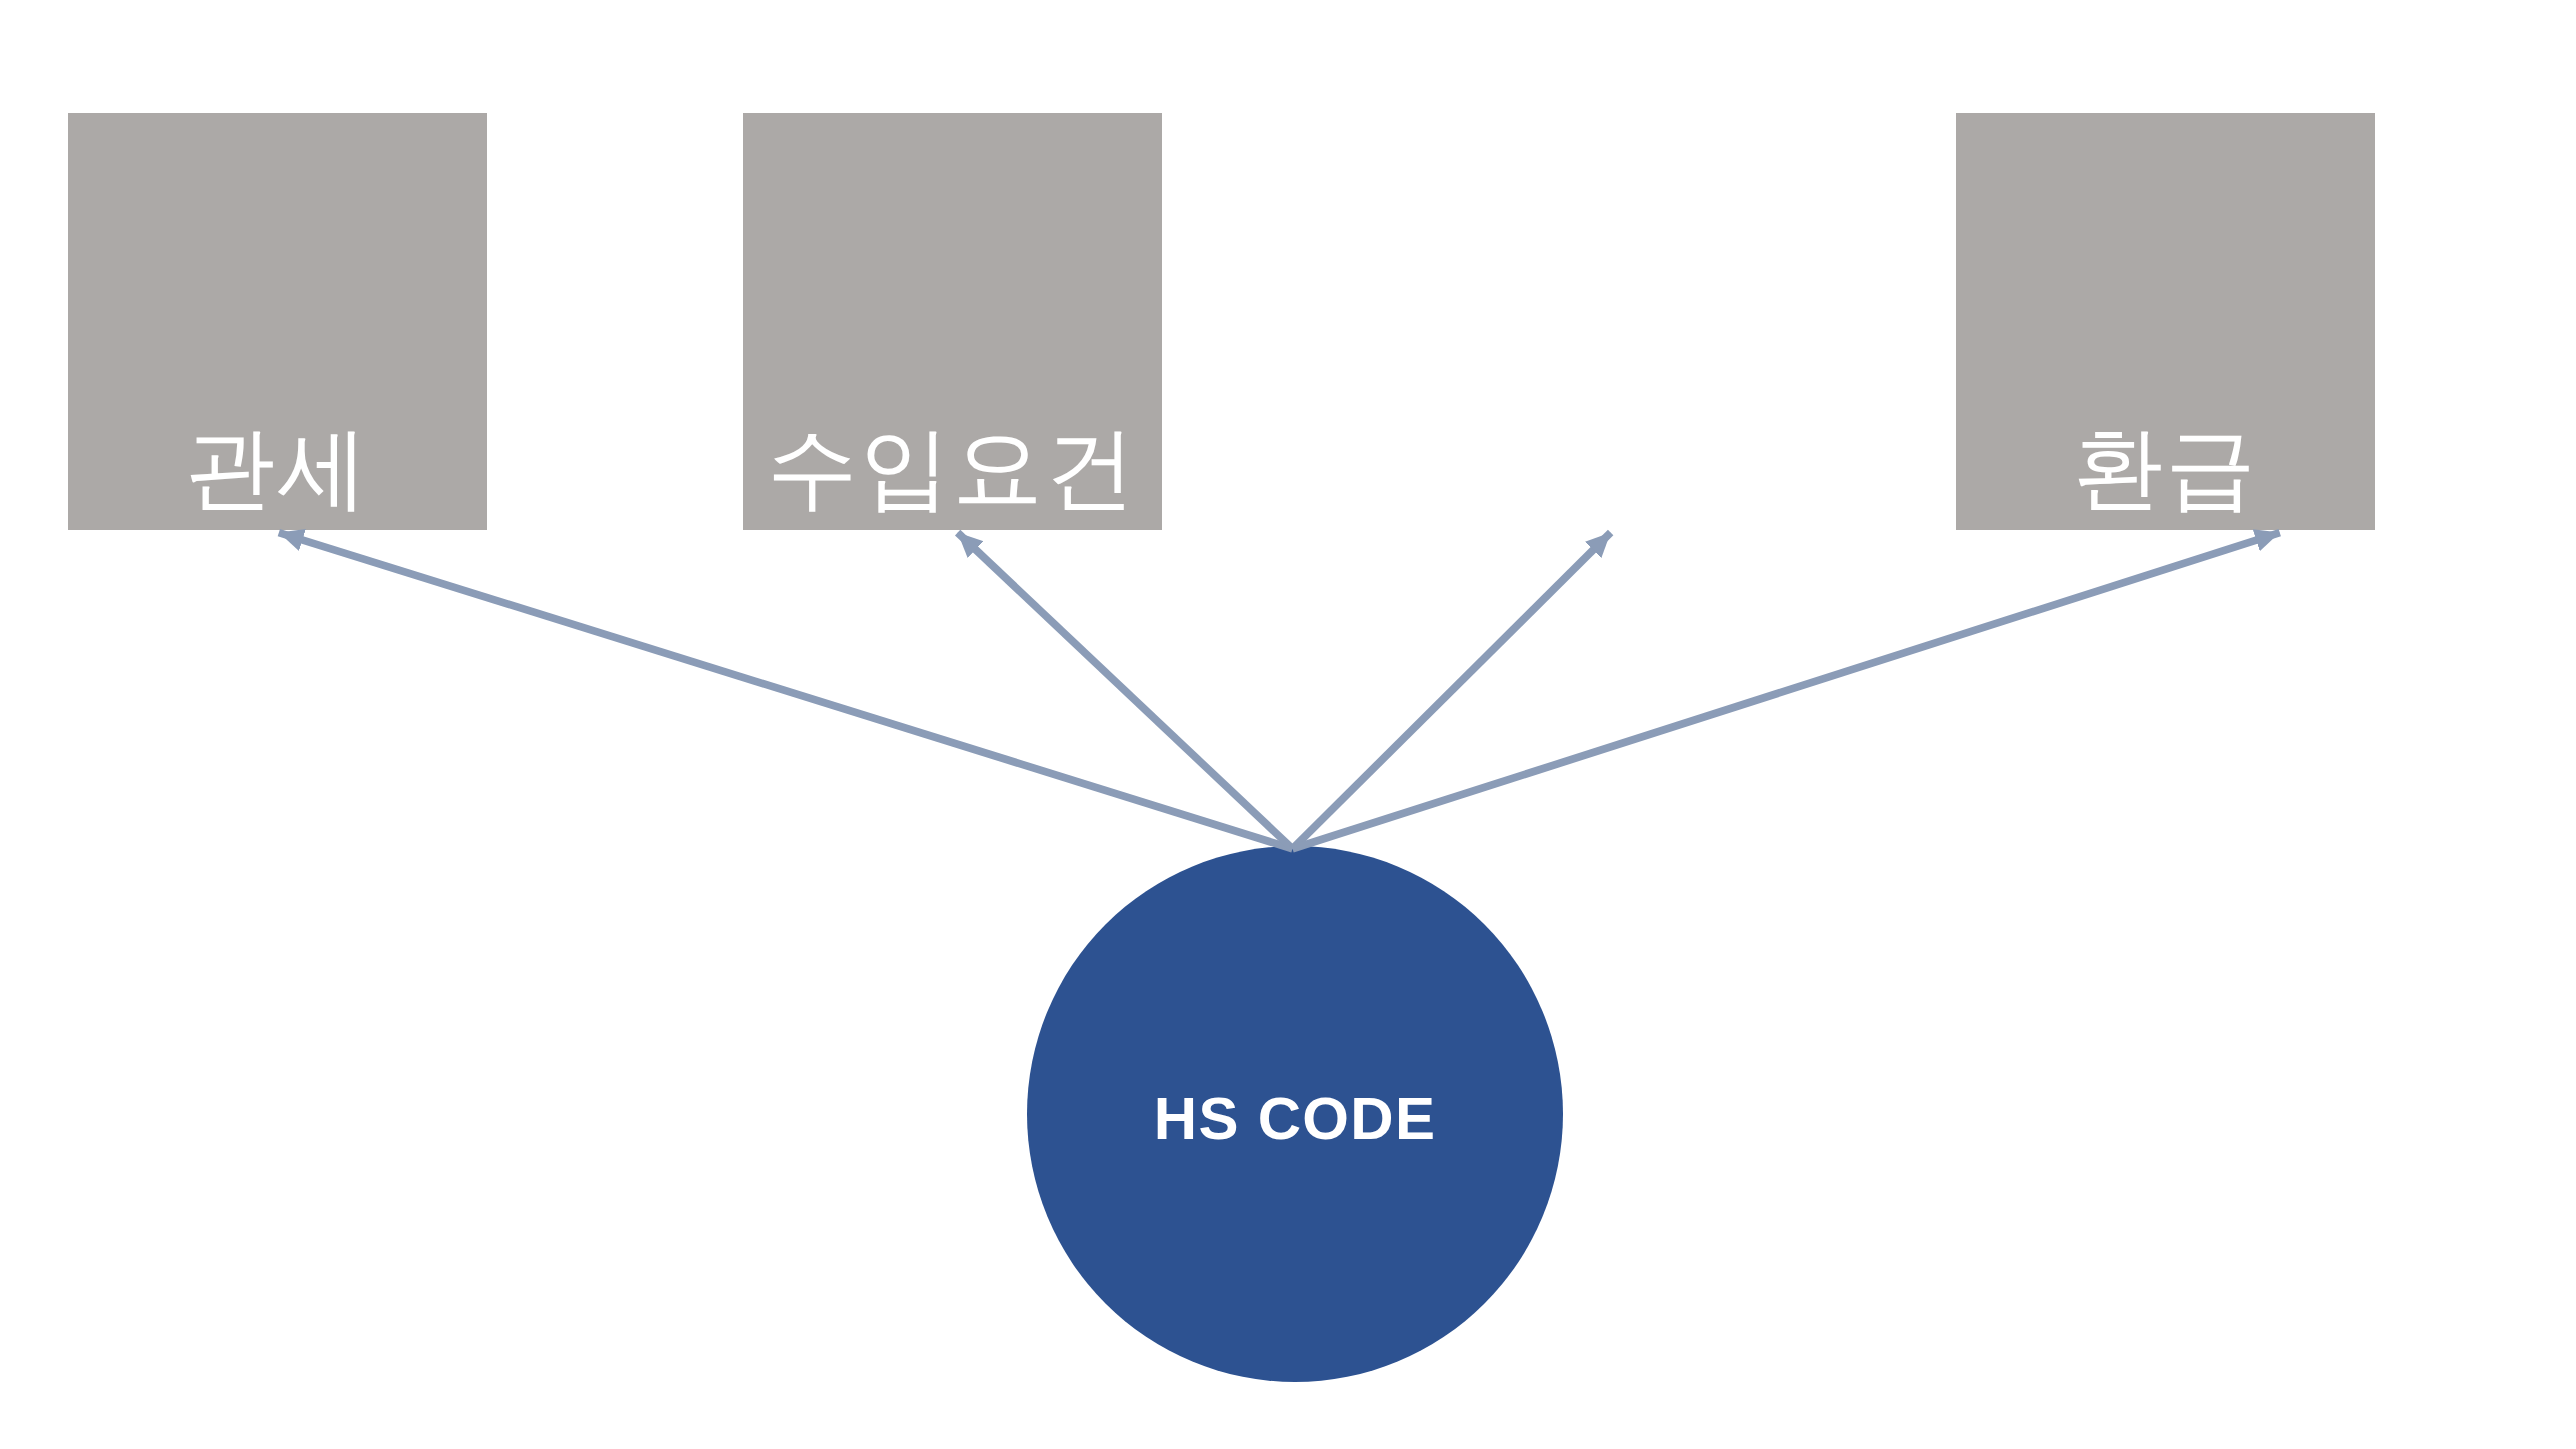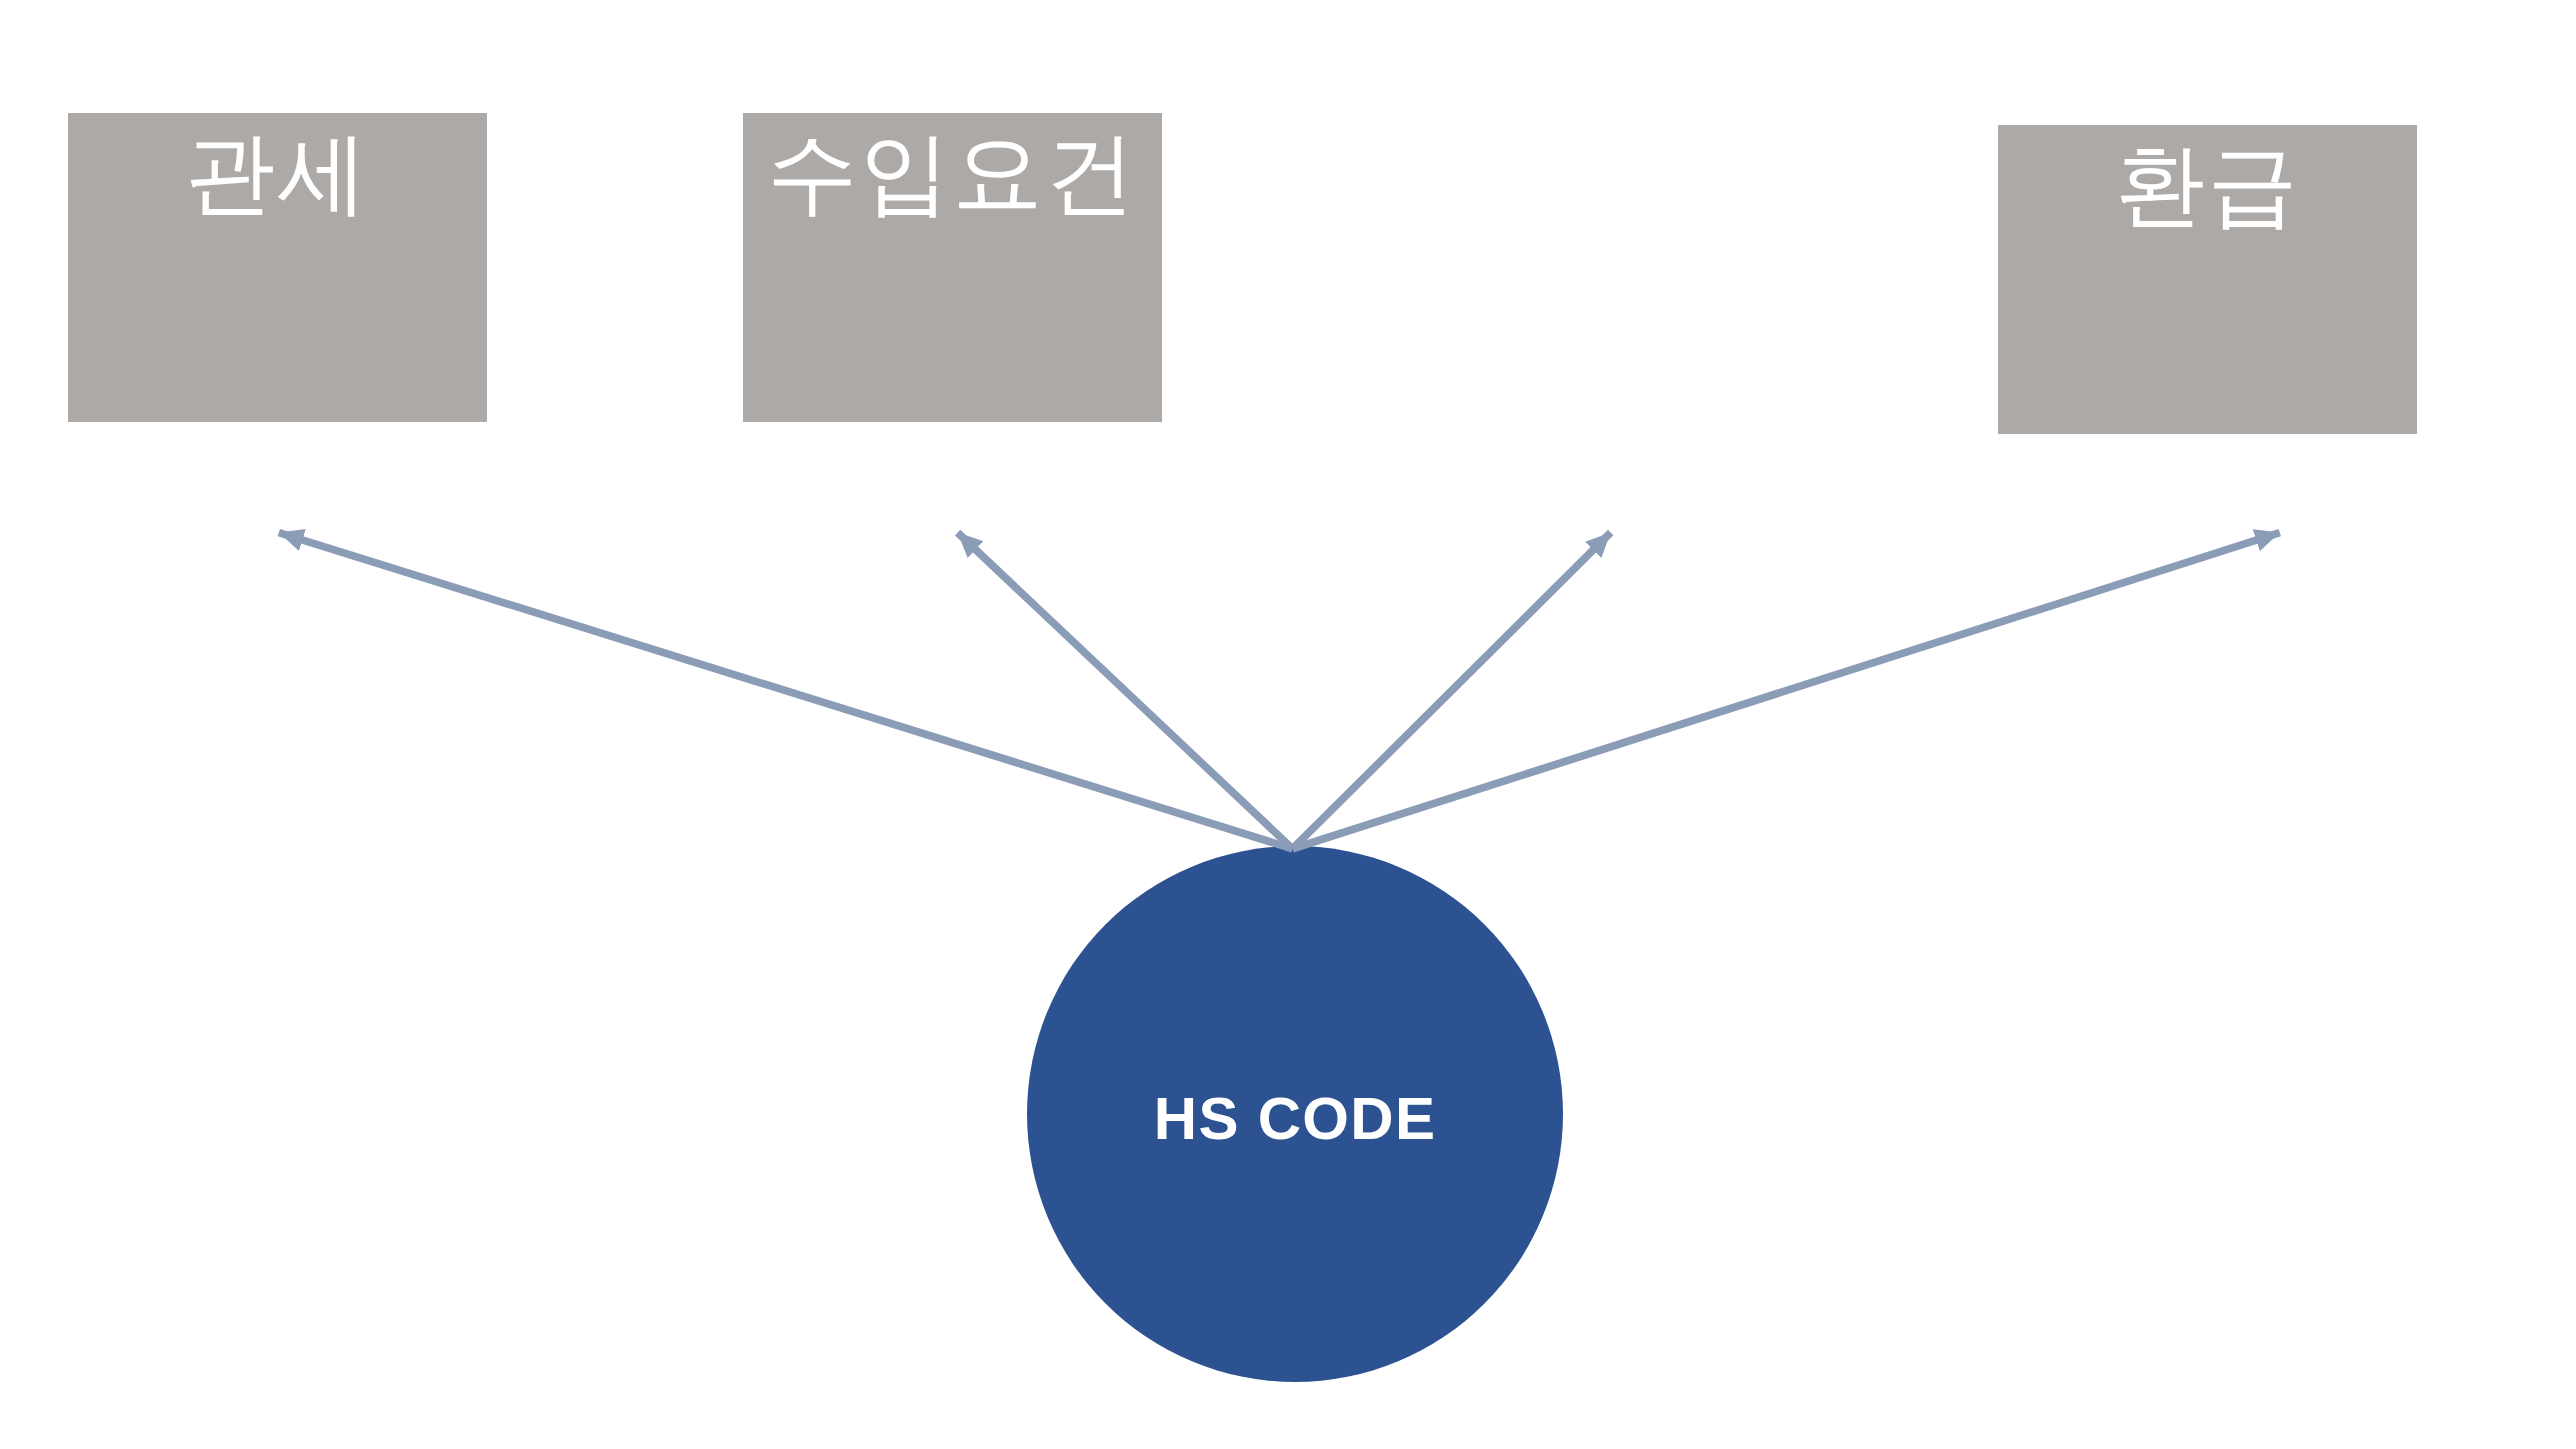--- a/index.html
+++ b/index.html
@@ -8,37 +8,37 @@
     width: 2576px;
     height: 1449px;
     background: var(--background, #FFFFFF);
     overflow: hidden;
     font-family: "Liberation Sans", sans-serif;
   }
   .box {
     position: absolute;
     top: 113px;
     width: 419px;
-    height: 309px;
+    height: 417px;
     background: var(--box-fill, #ACA9A7);
     display: flex;
-    align-items: flex-start;
+    align-items: flex-end;
     justify-content: center;
   }
   .box .label {
     color: var(--box-text, #FFFFFF);
     font-size: 90px;
     font-weight: 300;
     letter-spacing: 2.6px;
     white-space: nowrap;
   }
   .box-1 { left: 68px; }
   .box-2 { left: 743px; }
   .box-3 { left: 1408px; }
-  .box-4 { left: 1998px; margin-top: 12px; }
+  .box-4 { left: 1956px; }
   .hub-circle {
     position: absolute;
     left: 1027px;
     top: 846px;
     width: 536px;
     height: 536px;
     border-radius: 50%;
     background: var(--circle-fill, #2D5291);
     display: flex;
     align-items: center;

